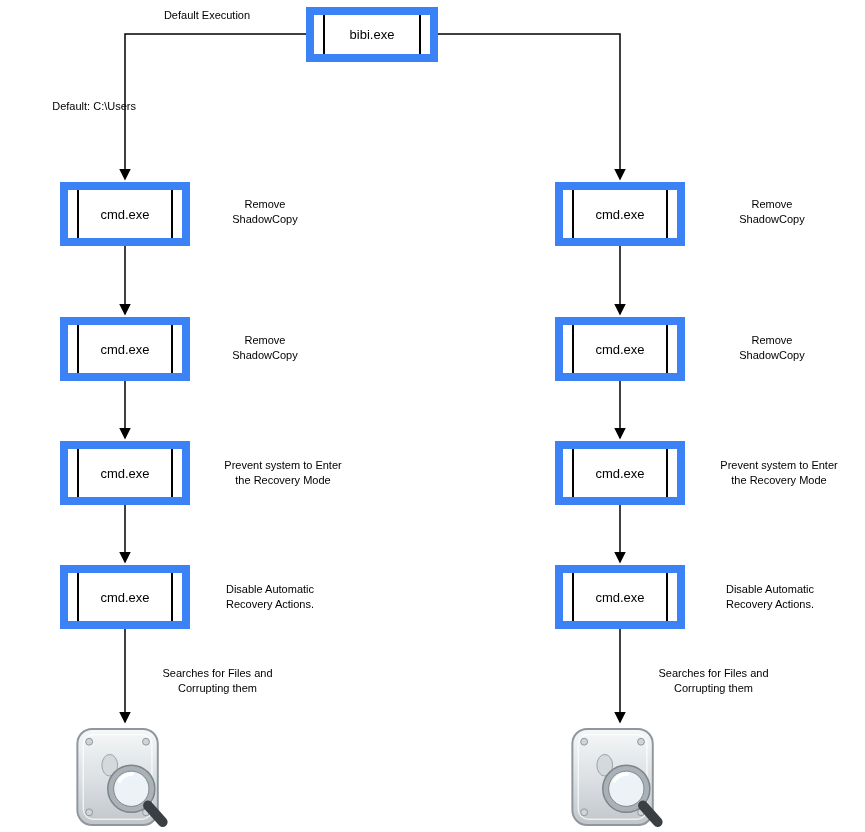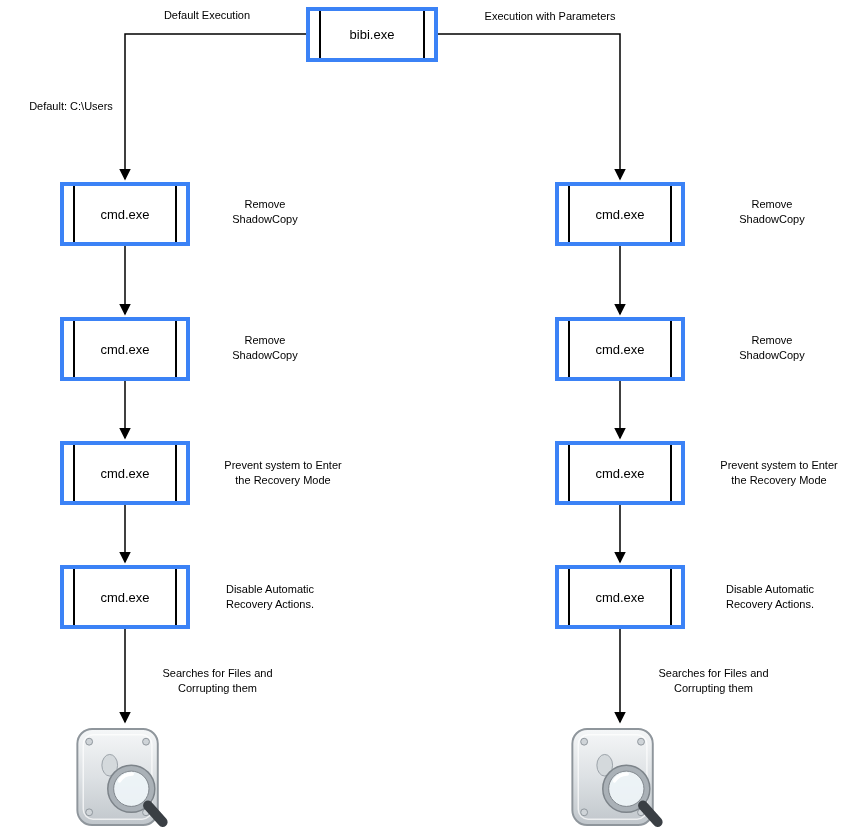--- a/index.html
+++ b/index.html
@@ -8,42 +8,42 @@
     width:865px;height:832px;
     background:#ffffff;
     font-family:"Liberation Sans", sans-serif;
     color:#000;
     overflow:hidden;
   }
   .wires{position:absolute;left:0;top:0;width:865px;height:832px;}
   .pbox{
     position:absolute;
     box-sizing:border-box;
-    border:4px solid #3b82f6;
+    border:8px solid #3b82f6;
     background:#fff;
     display:flex;align-items:center;justify-content:center;
     font-size:13px;
     z-index:2;
   }
   .pbox::before, .pbox::after{
     content:"";
     position:absolute;top:0;bottom:0;width:0;
     border-left:2px solid #000;
   }
   .pbox::before{left:9px;}
   .pbox::after{right:9px;}
   .note{
     position:absolute;
     font-size:11px;
     line-height:15px;
     text-align:center;
     white-space:pre-line;
     z-index:2;
   }
-  .note.left-align{text-align:center;}
+  .note.left-align{text-align:right;}
   .endicon{position:absolute;z-index:2;}
   .symdefs{position:absolute;width:0;height:0;overflow:hidden;}
 </style>
 </head>
 <body>
 
 <div class="canvas">
 
   <svg class="symdefs" aria-hidden="true">
     <defs>
@@ -87,21 +87,20 @@
       <polyline points="620,505 620,562" marker-end="url(#arrow)"></polyline>
       <polyline points="620,629 620,722" marker-end="url(#arrow)"></polyline>
     </g>
   </svg>
 
   <div class="pbox" style="left:306px;top:7px;width:132px;height:55px">
     <span>bibi.exe</span>
   </div>
 
   <div class="note" style="left:137px;top:8px;width:140px">Default Execution</div>
-  <div class="note" style="left:450px;top:9px;width:200px">Execution with Parameters</div>
 
   <div class="note left-align" style="left:6px;top:99px;width:130px">Default: C:\Users</div>
 
   <div class="pbox" style="left:60px;top:182px;width:130px;height:64px">
     <span>cmd.exe</span>
   </div>
   <div class="pbox" style="left:60px;top:317px;width:130px;height:64px">
     <span>cmd.exe</span>
   </div>
   <div class="pbox" style="left:60px;top:441px;width:130px;height:64px">

